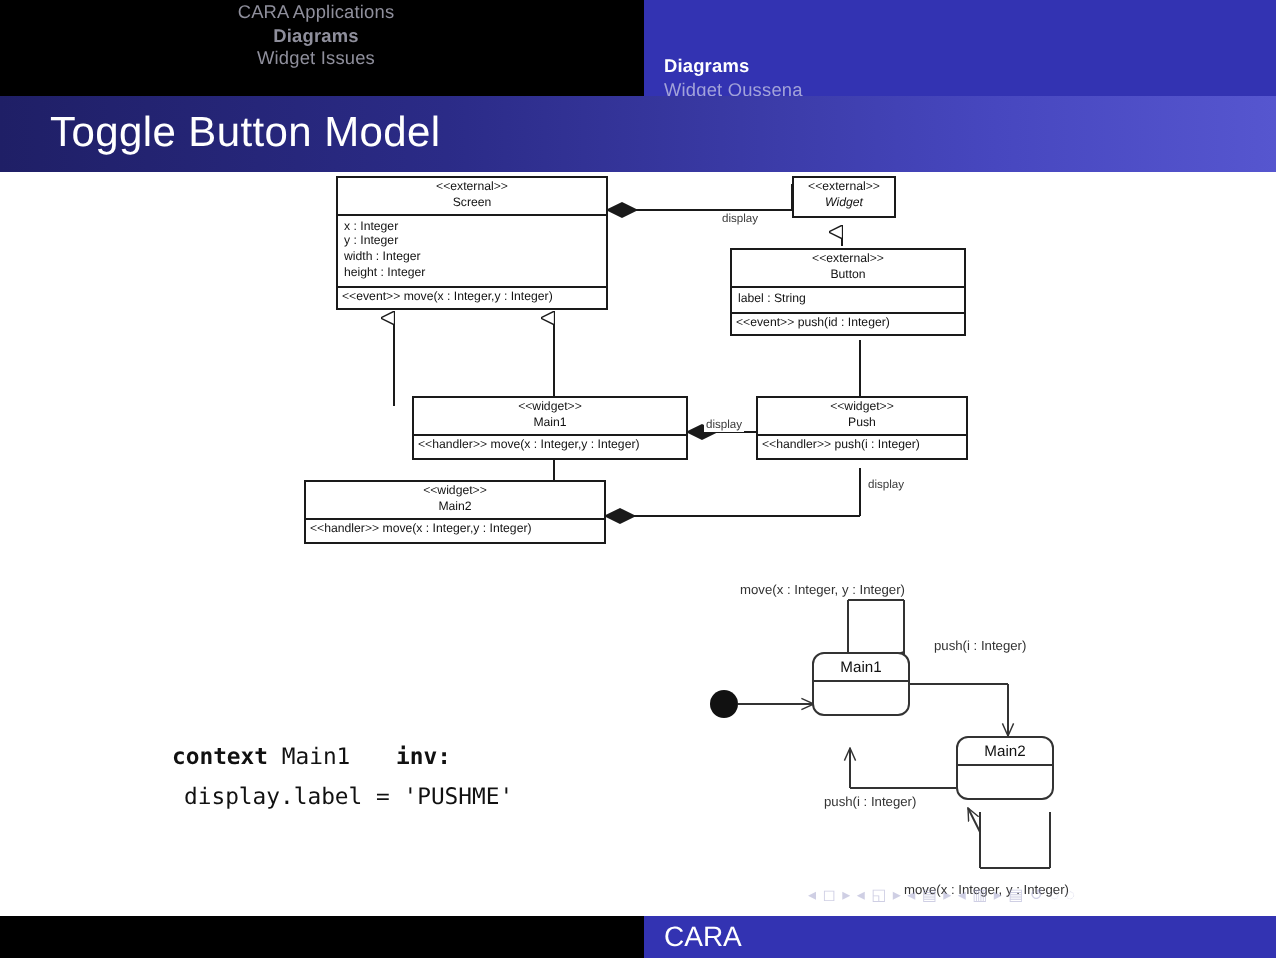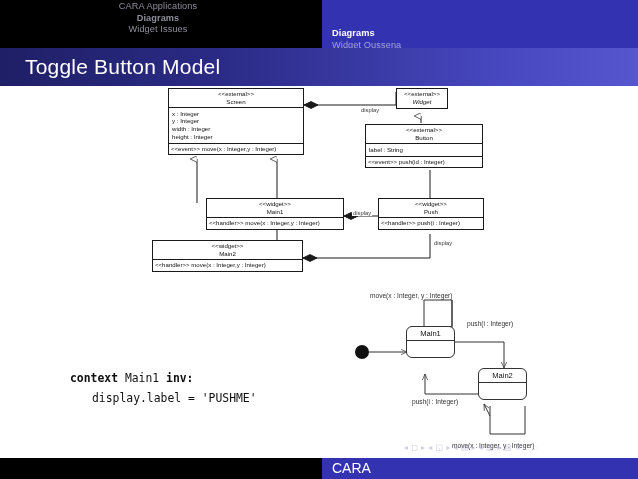--- a/index.html
+++ b/index.html
@@ -93,21 +93,21 @@
 
   
   .ocl {
     position: absolute;
     font-family: "DejaVu Sans Mono", "Liberation Mono", monospace;
     font-size: 11.4px;
     line-height: 20px;
     color: #111111;
     white-space: pre;
   }
-  .ocl b { font-weight: bold; }
+  .ocl b { font-weight: bold; margin-left: 16px; }
 
   
   .state {
     position: absolute;
     border: 1px solid #333333;
     border-radius: 6px;
     background: #ffffff;
   }
   .state .sname {
     font-size: 7.6px; color: #111111;

